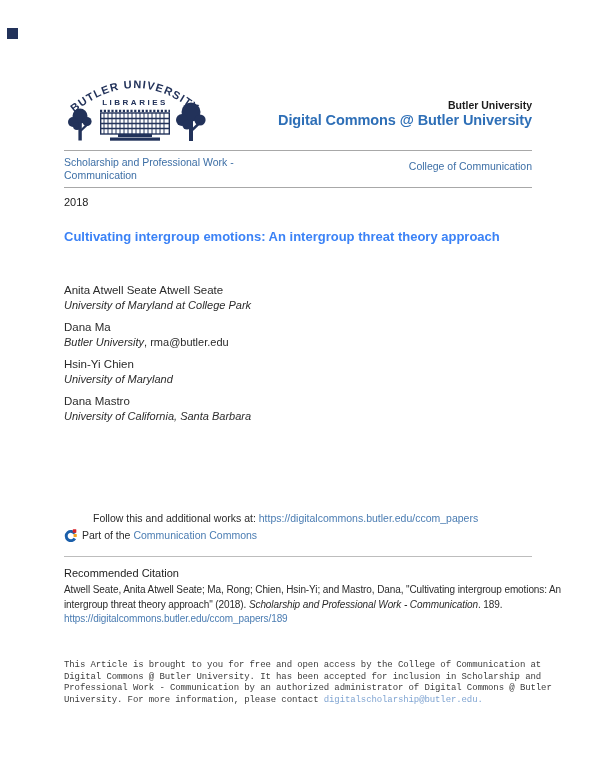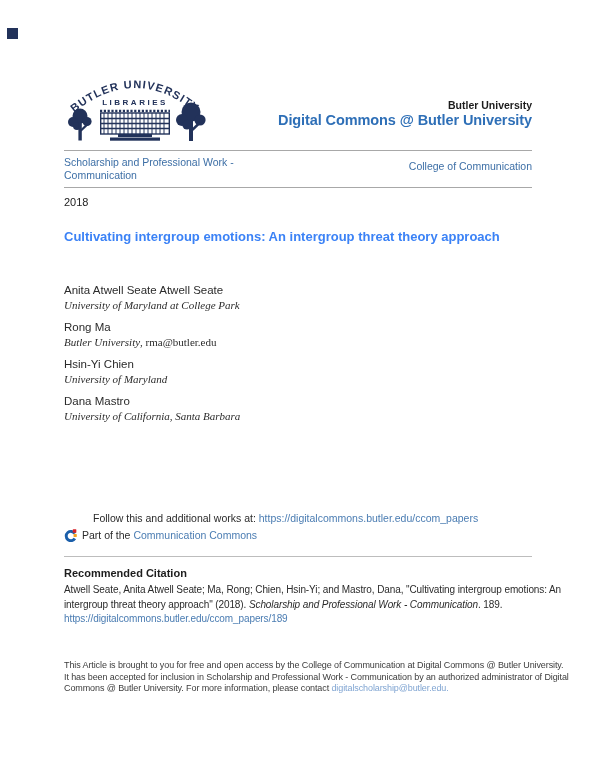--- a/index.html
+++ b/index.html
@@ -12,28 +12,28 @@
   .inst{right:68px;top:99px;font-size:10.5px;font-weight:700;color:#1c1c1c;}
   .repo{right:68px;top:112px;font-size:14.5px;font-weight:700;letter-spacing:-0.1px;color:#2e6fb7;}
   .link{color:#4a7cb2;text-decoration:none;cursor:pointer;}
   .colllink{color:#3d6fa6;}
   .collection{left:64px;top:156px;width:225px;font-size:10.5px;line-height:12.5px;}
   .college{right:68px;top:160px;font-size:10.5px;}
   .year{left:64px;top:196px;font-size:11px;color:#222;}
   .title{left:64px;top:222px;width:455px;font-size:13px;font-weight:700;line-height:29px;color:#3b82f6;}
   .authors{left:64px;top:283px;width:420px;}
   .author-name{font-size:11.5px;line-height:15px;color:#2b2b2b;}
-  .author-affil{font-size:11px;line-height:14px;color:#2b2b2b;margin-bottom:8px;font-family:Liberation Serif, serif;}
+  .author-affil{font-size:11px;line-height:14px;color:#2b2b2b;margin-bottom:8px;}
   .italic{font-style:italic;}
   .follow{left:64px;top:512px;font-size:10.5px;color:#2b2b2b;padding-left:29px;}
   .partof{left:64px;top:529px;font-size:10.5px;color:#2b2b2b;display:flex;align-items:flex-start;gap:5px;}
-  .rec-head{left:64px;top:567px;font-size:11px;font-weight:700;color:#1d1d1d;}
+  .rec-head{left:64px;top:567px;font-size:11px;font-weight:400;color:#1d1d1d;}
   .citation{left:64px;top:583px;width:502px;font-size:10px;line-height:14.5px;color:#2b2b2b;letter-spacing:-0.1px;}
   .citation .link{display:block;}
-  .footer{left:64px;top:660px;width:505px;font-size:9px;line-height:11.6px;color:#3c3c3c;letter-spacing:-0.1px;}
+  .footer{left:64px;top:660px;width:505px;font-size:9px;line-height:11.6px;color:#3c3c3c;letter-spacing:-0.1px;font-family:Liberation Mono, monospace;}
   .email-link{color:#80a5d2;}
   .logo-wrap{left:60px;top:70px;width:150px;height:78px;}
 </style>
 </head>
 <body>
 
 <div class="page">
 
   <div class="corner-mark"></div>
 
@@ -105,21 +105,21 @@
 
   <div class="abs year">2018</div>
   <h1 class="abs title" style="margin:0;">Cultivating intergroup emotions: An intergroup threat theory approach</h1>
 
   <div class="abs authors">
     <div>
       <div class="author-name">Anita Atwell Seate Atwell Seate</div>
       <div class="author-affil"><span class="italic">University of Maryland at College Park</span><span></span></div>
     </div>
     <div>
-      <div class="author-name">Rong Ma</div>
+      <div class="author-name">Dana Ma</div>
       <div class="author-affil"><span class="italic">Butler University</span><span>, rma@butler.edu</span></div>
     </div>
     <div>
       <div class="author-name">Hsin-Yi Chien</div>
       <div class="author-affil"><span class="italic">University of Maryland</span><span></span></div>
     </div>
     <div>
       <div class="author-name">Dana Mastro</div>
       <div class="author-affil"><span class="italic">University of California, Santa Barbara</span><span></span></div>
     </div>

